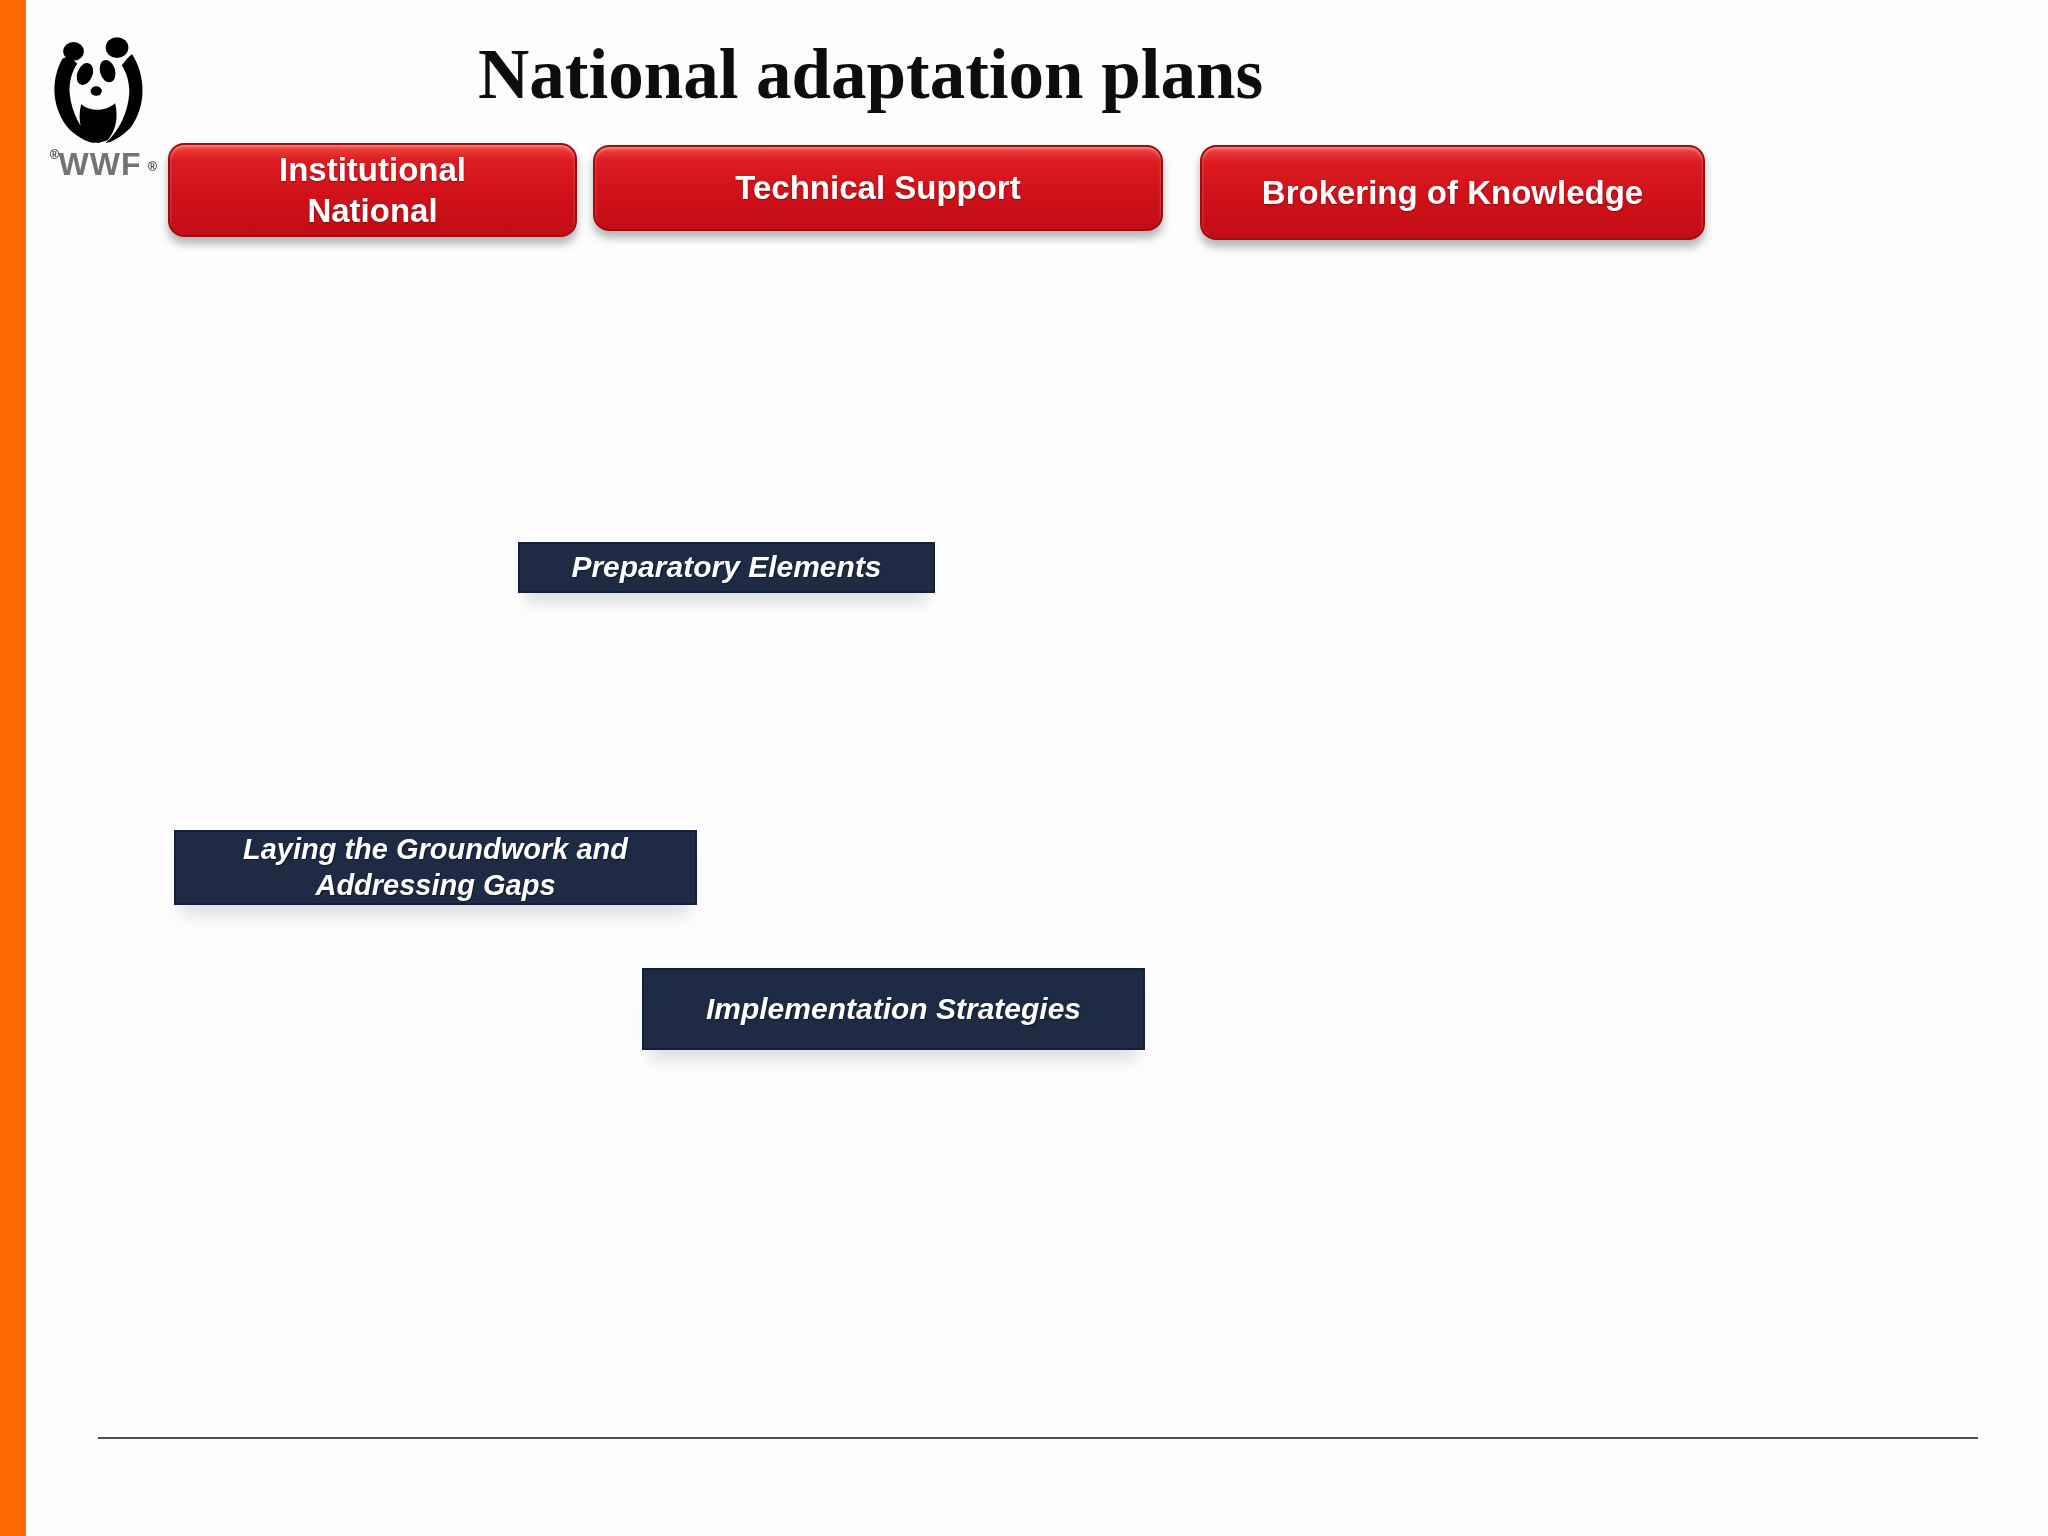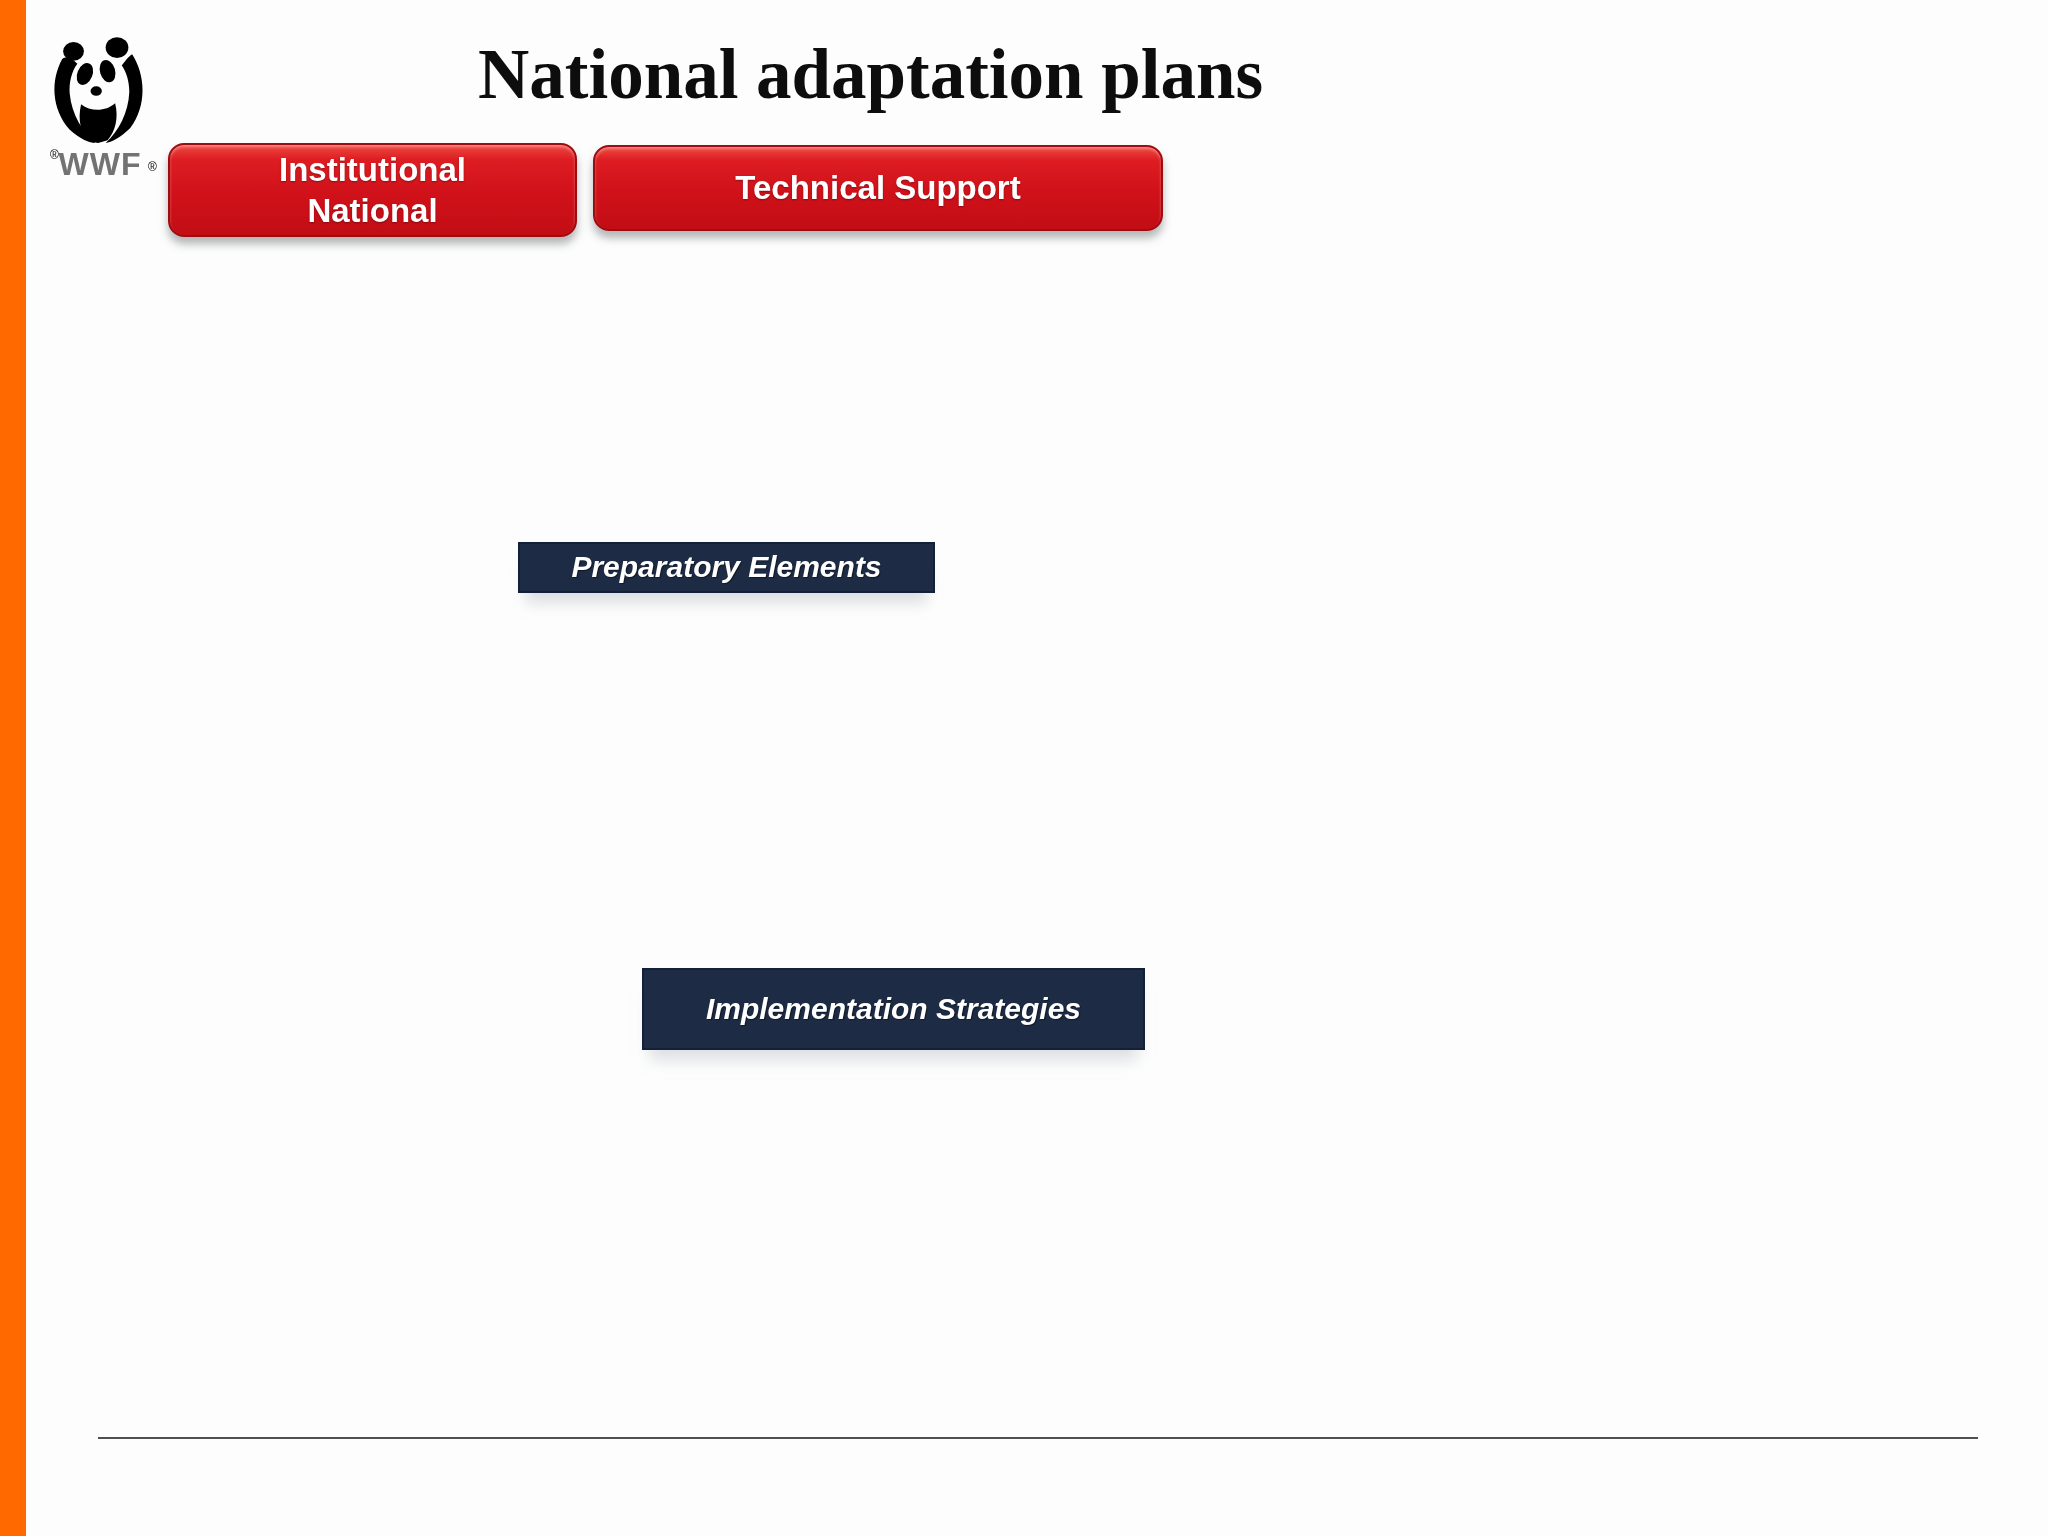--- a/index.html
+++ b/index.html
@@ -94,22 +94,24 @@
     <span class="reg-mark reg-right">®</span>
     <div class="wwf-word">WWF</div>
   </div>
 
   <div class="title">National adaptation plans</div>
 
   <div class="red-btn btn-institutional">Institutional National</div>
 
   <div class="red-btn btn-technical">Technical Support</div>
 
+  <div class="red-btn btn-brokering">Brokering of Knowledge</div>
 
   <div class="navy-box box-preparatory">Preparatory Elements</div>
 
+  <div class="navy-box box-laying">Laying the Groundwork and Addressing Gaps</div>
 
   <div class="navy-box box-implementation">Implementation Strategies</div>
 
 
   <div class="divider"></div>
 
 </div>
 
 </body></html>

